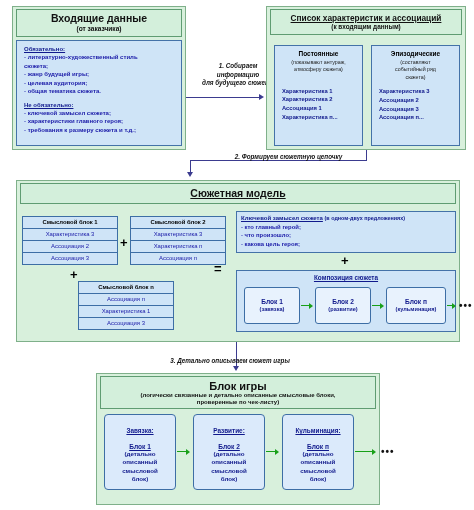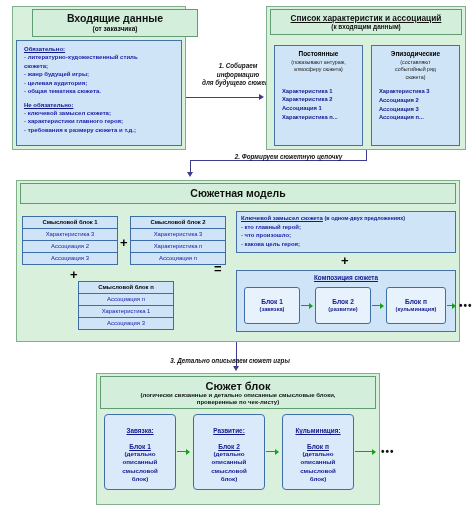--- a/index.html
+++ b/index.html
@@ -123,21 +123,21 @@
   .plotblk .nm{font-size:6.6px;font-weight:bold;color:#10198c;text-decoration:underline;margin-top:6px;display:block;}
   .plotblk .dsc{font-size:6.2px;font-weight:bold;color:#10198c;line-height:1.35;margin-top:0px;display:block;}
 </style>
 </head>
 <body>
 
 <div class="canvas">
 
   <div class="panel" id="inbox-panel" style="left:12px;top:6px;width:174px;height:144px;">
   </div>
-  <div class="panel-head" style="left:32px;top:9px;width:166px;height:28px;">
+  <div class="panel-head" style="left:16px;top:9px;width:166px;height:28px;">
     <div class="ph-title" style="font-size:10.5px;">Входящие данные</div>
     <div class="ph-sub" style="font-size:6.6px;">(от заказчика)</div>
   </div>
 
   <div class="blue" id="inbox-body" style="left:16px;top:40px;width:166px;height:106px;">
     <div class="sec">Обязательно:</div>
     <ul>
       <li>- литературно-художественный стиль</li>
       <li>сюжета;</li>
       <li>- жанр будущей игры;</li>
@@ -193,21 +193,21 @@
   </div>
 
   <div class="ln lnv" style="left:366px;top:150px;height:10px;"></div>
   <div class="ln lnh" style="left:190px;top:160px;width:177px;"></div>
   <div class="ln lnv" style="left:190px;top:160px;height:14px;"></div>
   <div class="arrow-d" style="left:186.5px;top:172px;"></div>
   <div class="step" style="left:196px;top:153px;width:185px;text-align:center;">2. Формируем сюжетную цепочку</div>
 
   <div class="panel" style="left:16px;top:180px;width:444px;height:162px;"></div>
   <div class="panel-head" style="left:20px;top:183px;width:436px;height:21px;">
-    <div class="ph-title" style="font-size:10.5px;">Сюжетная модель</div>
+    <div class="ph-title" style="font-size:10.5px;text-decoration:underline;">Сюжетная модель</div>
   </div>
 
   <div class="stack" style="left:22px;top:216px;width:96px;">
     <div class="row hd">Смысловой блок 1</div>
     <div class="row">Характеристика 3</div>
     <div class="row">Ассоциация 2</div>
     <div class="row">Ассоциация 3</div>
   </div>
 
   <div class="plus" style="left:120px;top:236px;">+</div>
@@ -271,21 +271,21 @@
   <div class="dots" style="left:459px;top:301px;">•••</div>
 
   <div class="ln lnv" style="left:236px;top:342px;height:8px;"></div>
   <div class="ln lnh" style="left:236px;top:350px;width:0px;"></div>
   <div class="ln lnv" style="left:236px;top:350px;height:18px;"></div>
   <div class="arrow-d" style="left:232.5px;top:366px;"></div>
   <div class="step" style="left:130px;top:357px;width:200px;text-align:center;">3. Детально описываем сюжет игры</div>
 
   <div class="panel" style="left:96px;top:373px;width:284px;height:132px;"></div>
   <div class="panel-head" style="left:100px;top:376px;width:276px;height:33px;">
-    <div class="ph-title" style="font-size:11px;">Сюжет блок</div>
+    <div class="ph-title" style="font-size:11px;">Блок игры</div>
     <div class="ph-sub" style="font-size:6px;">(логически связанные и детально описанные смысловые блоки,</div>
     <div class="ph-sub" style="font-size:6px;">проверенные по чек-листу)</div>
   </div>
 
   <div class="plotblk" style="left:104px;top:414px;width:72px;height:76px;">
     <span class="lbl">Завязка:</span>
     <span class="nm">Блок 1</span>
     <span class="dsc">(детально</span>
     <span class="dsc">описанный</span>
     <span class="dsc">смысловой</span>

